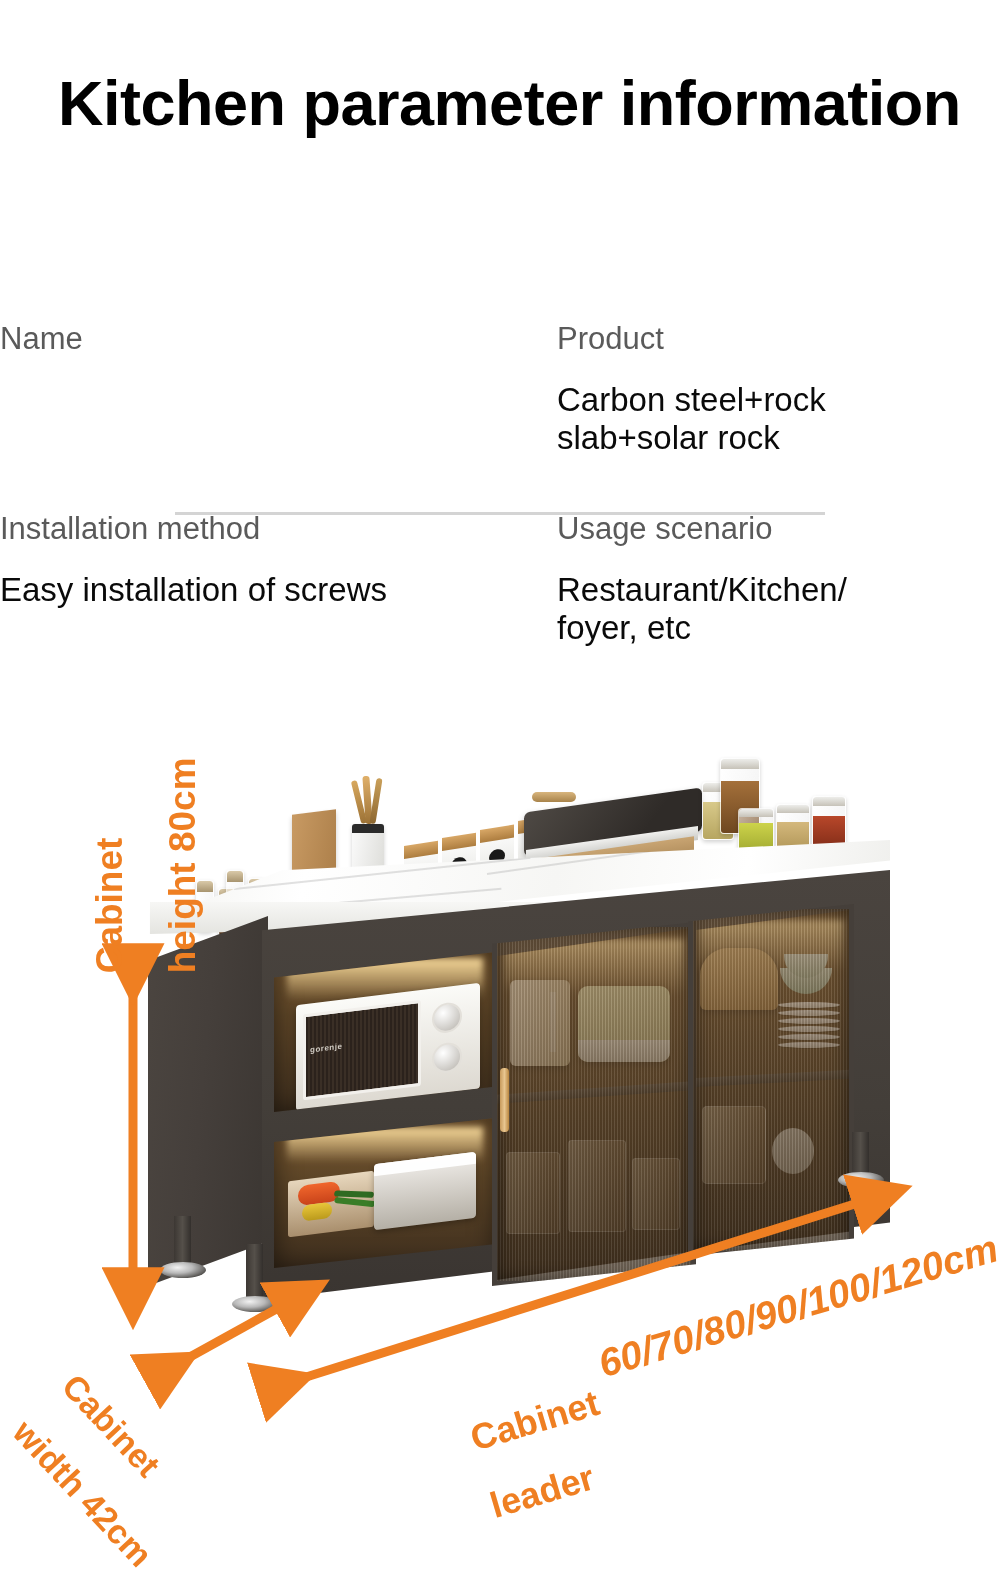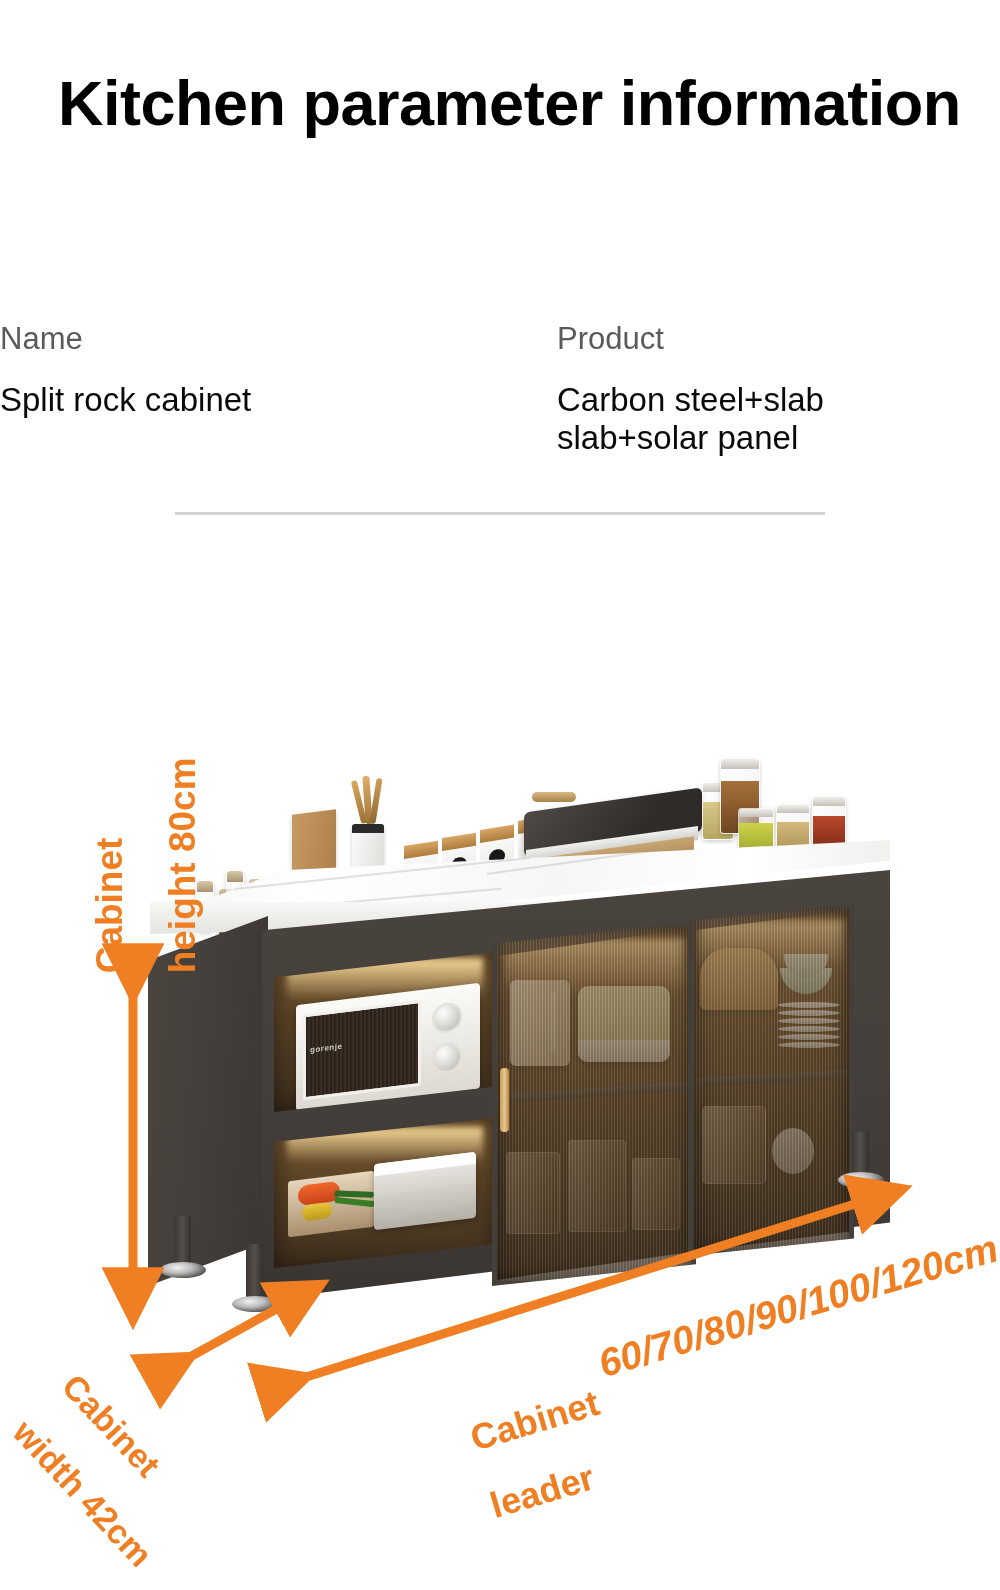--- a/index.html
+++ b/index.html
@@ -262,29 +262,38 @@
 
 <div class="page">
 
   <div class="page-title">Kitchen parameter information</div>
 
   <div class="spec-table">
 
     <div class="spec-row row-1">
       <div class="spec-cell col-left">
         <div class="spec-label">Name</div>
-        <div class="spec-value">Split rock cabinet</div>
       </div>
       <div class="spec-cell col-right">
         <div class="spec-label">Product</div>
-        <div class="spec-value wrap">Carbon steel+slab slab+solar panel</div>
+        <div class="spec-value wrap">Carbon steel+rock slab+solar rock</div>
       </div>
       <div class="spec-divider"></div>
     </div>
 
+    <div class="spec-row row-2">
+      <div class="spec-cell col-left">
+        <div class="spec-label">Installation method</div>
+        <div class="spec-value">Easy installation of screws</div>
+      </div>
+      <div class="spec-cell col-right">
+        <div class="spec-label">Usage scenario</div>
+        <div class="spec-value wrap">Restaurant/Kitchen/ foyer, etc</div>
+      </div>
+    </div>
 
   </div>
 
   <div class="product-scene">
     <div class="cabinet">
 
       <div class="item" style="left:196px; top:146px; width:120px; height:70px;">
         <div class="jar" style="left:0px;  top:14px; width:18px; height:52px;">
             <div class="lid"></div>
             <div class="fill" style="height:56%; background:linear-gradient(180deg,#b98b3c,#7a5a21);"></div>

